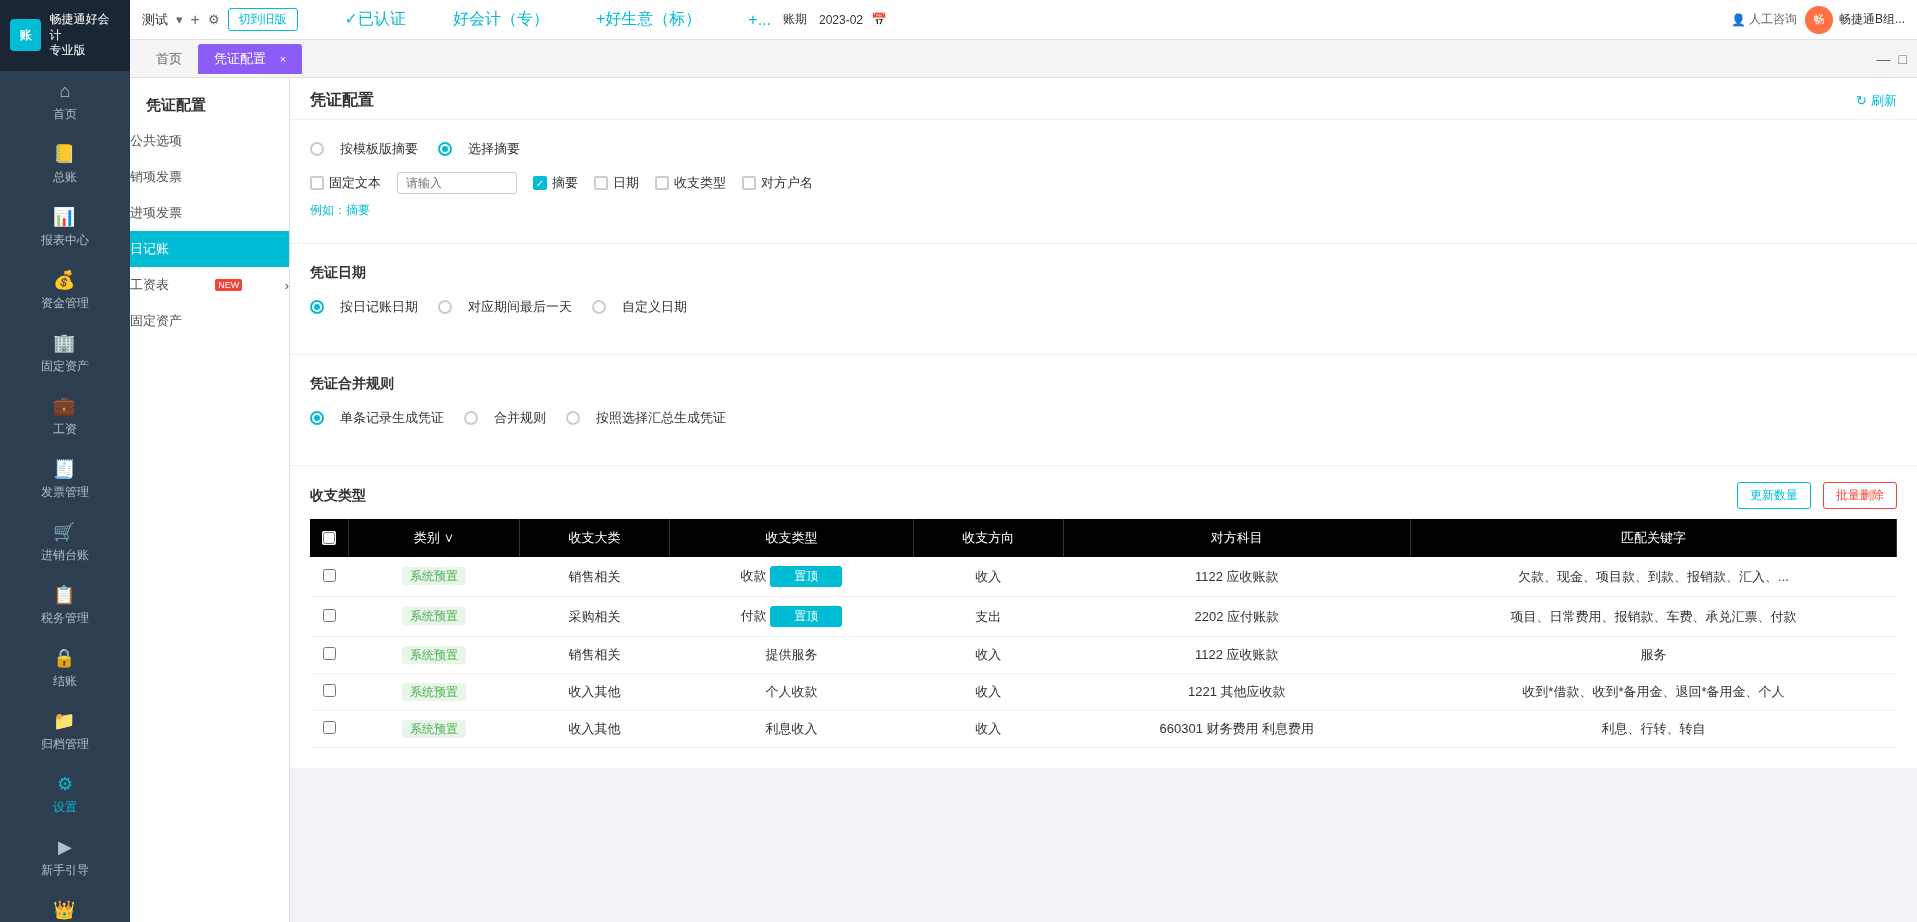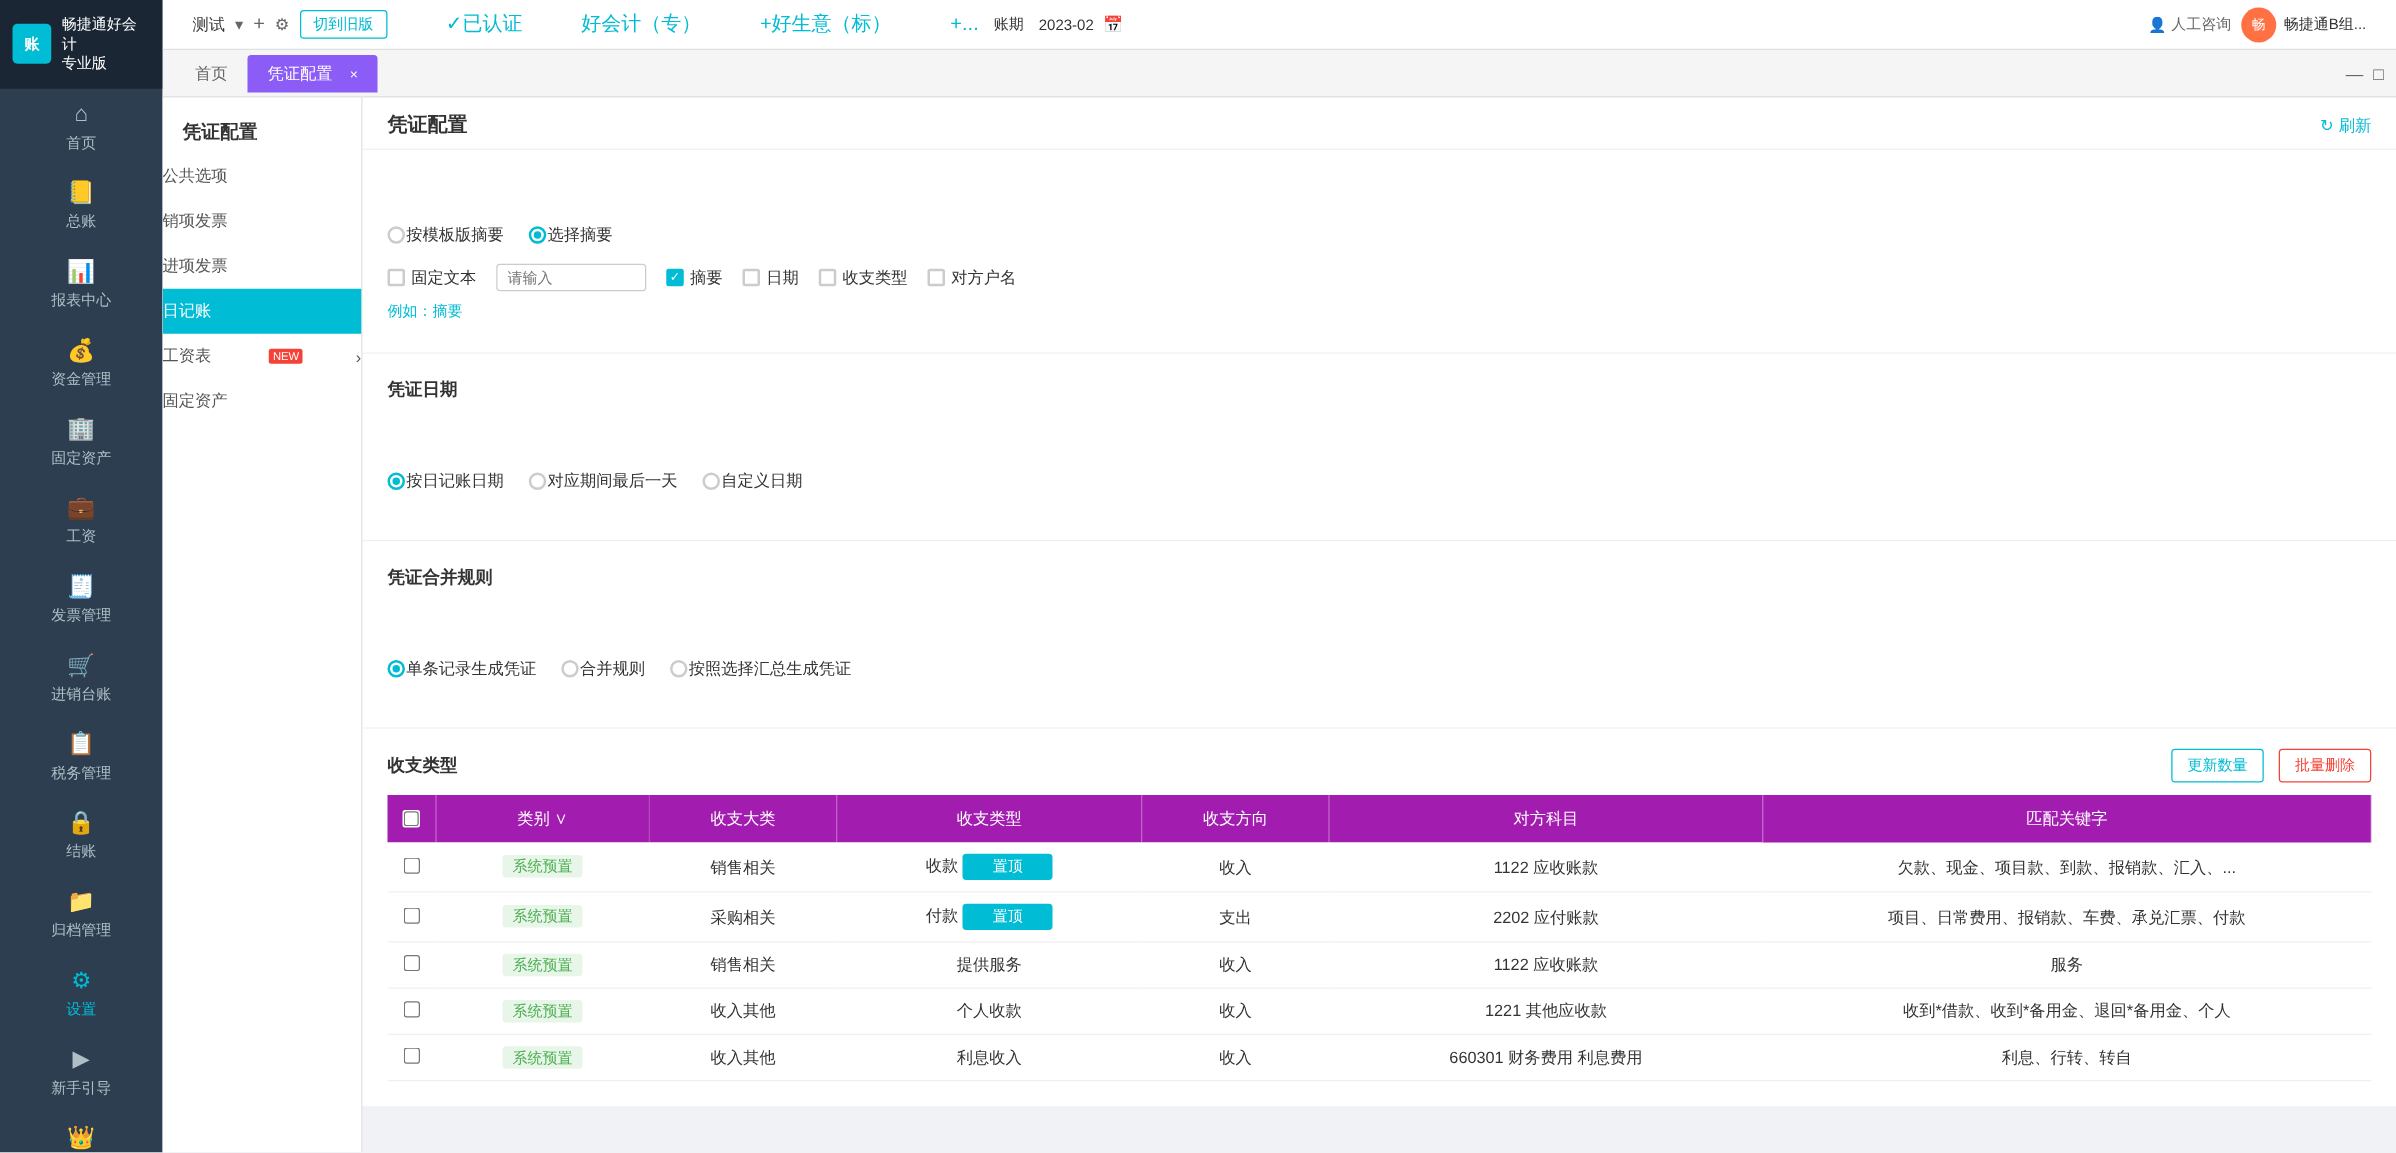--- a/index.html
+++ b/index.html
@@ -12,21 +12,21 @@
 
     
     .sidebar-logo { padding: 12px 10px; background: #1a2634; display: flex; align-items: center; gap: 8px; }
     .sidebar-logo-icon { width: 32px; height: 32px; background: #00bcd4; border-radius: 4px; display: flex; align-items: center; justify-content: center; color: white; font-size: 12px; font-weight: bold; }
     .sidebar-logo-text { color: #fff; font-size: 12px; line-height: 1.3; }
     .sidebar-item { display: flex; flex-direction: column; align-items: center; padding: 10px 5px; color: #b0bec5; cursor: pointer; font-size: 12px; gap: 4px; }
     .sidebar-item.active { color: #00bcd4; }
     .sidebar-item-icon { font-size: 18px; }
 
     
-    .topbar { height: 40px; background: #fff; border-bottom: 1px solid #e0e0e0; display: flex; align-items: center; padding: 0 24px; gap: 8px; font-size: 13px; }
+    .topbar { height: 40px; background: #fff; border-bottom: 1px solid #e0e0e0; display: flex; align-items: center; padding: 0 12px; gap: 8px; font-size: 13px; }
     .topbar-company { color: #333; font-weight: 500; }
     .topbar-dropdown { color: #666; cursor: pointer; }
     .topbar-btn-add { color: #666; cursor: pointer; font-size: 16px; }
     .topbar-settings { color: #666; cursor: pointer; }
     .topbar-switch { background: #fff; border: 1px solid #00bcd4; color: #00bcd4; padding: 2px 10px; border-radius: 3px; cursor: pointer; font-size: 12px; }
     .topbar-tag { color: #00bcd4; font-size: 16px; margin-left: 39px; }
     .topbar-period { color: #333; font-size: 12px; margin-left: 4px; }
     .topbar-spacer { flex: 1; }
     .topbar-help { color: #666; font-size: 12px; cursor: pointer; display: flex; align-items: center; gap: 3px; }
     .topbar-user { display: flex; align-items: center; gap: 6px; cursor: pointer; }
@@ -54,21 +54,21 @@
     .content-header { display: flex; align-items: center; justify-content: space-between; padding: 12px 20px 8px; background: #fff; border-bottom: 1px solid #f0f0f0; }
     .content-title { font-size: 16px; font-weight: bold; color: #333; }
     .refresh-btn { color: #00bcd4; cursor: pointer; font-size: 13px; display: flex; align-items: center; gap: 4px; }
 
     
     .section { background: #fff; margin: 0; padding: 20px 20px 24px; border-bottom: 1px solid #f0f0f0; }
     .section-title { font-size: 14px; font-weight: bold; color: #333; margin-bottom: 16px; }
 
     
     .radio-group { display: flex; align-items: center; gap: 20px; margin-bottom: 14px; }
-    .radio-item { display: flex; align-items: center; gap: 1px; cursor: pointer; font-size: 13px; margin-top: 39px; }
+    .radio-item { display: flex; align-items: center; gap: 16px; cursor: pointer; font-size: 13px; }
     .radio-circle { width: 14px; height: 14px; border-radius: 50%; border: 2px solid #ccc; display: flex; align-items: center; justify-content: center; }
     .radio-circle.checked { border-color: #00bcd4; }
     .radio-circle.checked::after { content: ''; width: 6px; height: 6px; border-radius: 50%; background: #00bcd4; }
 
     
     .checkbox-row { display: flex; align-items: center; gap: 16px; margin-top: 8px; }
     .checkbox-item { display: flex; align-items: center; gap: 5px; cursor: pointer; font-size: 13px; }
     .checkbox-box { width: 14px; height: 14px; border: 2px solid #ccc; border-radius: 2px; display: flex; align-items: center; justify-content: center; }
     .checkbox-box.checked { background: #00bcd4; border-color: #00bcd4; color: white; font-size: 10px; }
     .text-input { border: 1px solid #ccc; border-radius: 3px; padding: 3px 8px; font-size: 12px; width: 120px; color: #999; }
@@ -78,21 +78,21 @@
     .table-section { background: #fff; padding: 0 20px 20px; }
     .table-header { display: flex; align-items: center; justify-content: space-between; padding: 16px 0 10px; }
     .table-header-title { font-size: 14px; font-weight: bold; color: #333; }
     .table-actions { display: flex; gap: 12px; }
     .table-action-btn { padding: 4px 12px; border: 1px solid; border-radius: 3px; cursor: pointer; font-size: 12px; }
     .btn-update { border-color: #00bcd4; color: #00bcd4; background: #fff; }
     .btn-delete { border-color: #f44336; color: #f44336; background: #fff; }
 
     
     .data-table { width: 100%; border-collapse: collapse; font-size: 13px; }
-    .data-table thead tr { background: #a21caf; color: #fff; }
+    .data-table thead tr { background: #000000; color: #fff; }
     .data-table thead th { padding: 10px 12px; text-align: center; font-weight: 500; border-right: 1px solid rgba(255,255,255,0.2); }
     .data-table tbody tr { background: #fff; }
     .data-table tbody td { padding: 9px 12px; border-bottom: 1px solid #f0f0f0; text-align: center; }
     .data-table tbody td:first-child { width: 36px; }
     .preset-tag { background: #e8f5e9; color: #4caf50; padding: 2px 8px; border-radius: 3px; font-size: 12px; }
     .reset-btn { background: #00bcd4; color: #fff; border: none; padding: 2px 24px; border-radius: 3px; font-size: 12px; cursor: pointer; }
     .keyword-cell { color: #333; text-align: left; max-width: 250px; overflow: hidden; text-overflow: ellipsis; white-space: nowrap; }
     .th-checkbox { width: 36px; }
   </style>
 </head>

